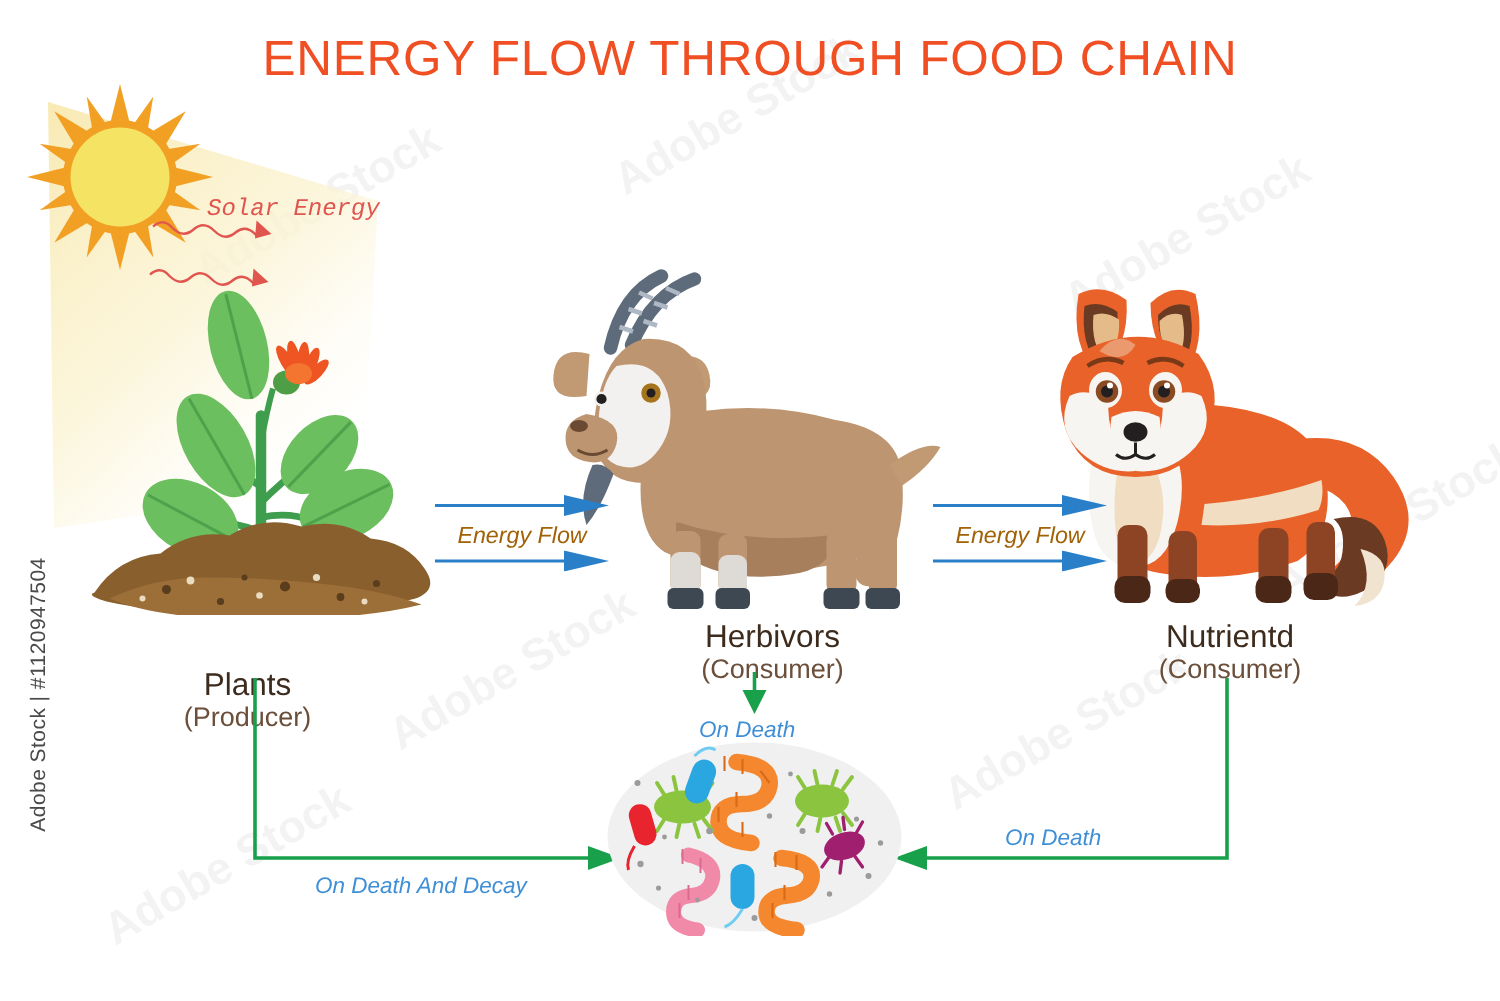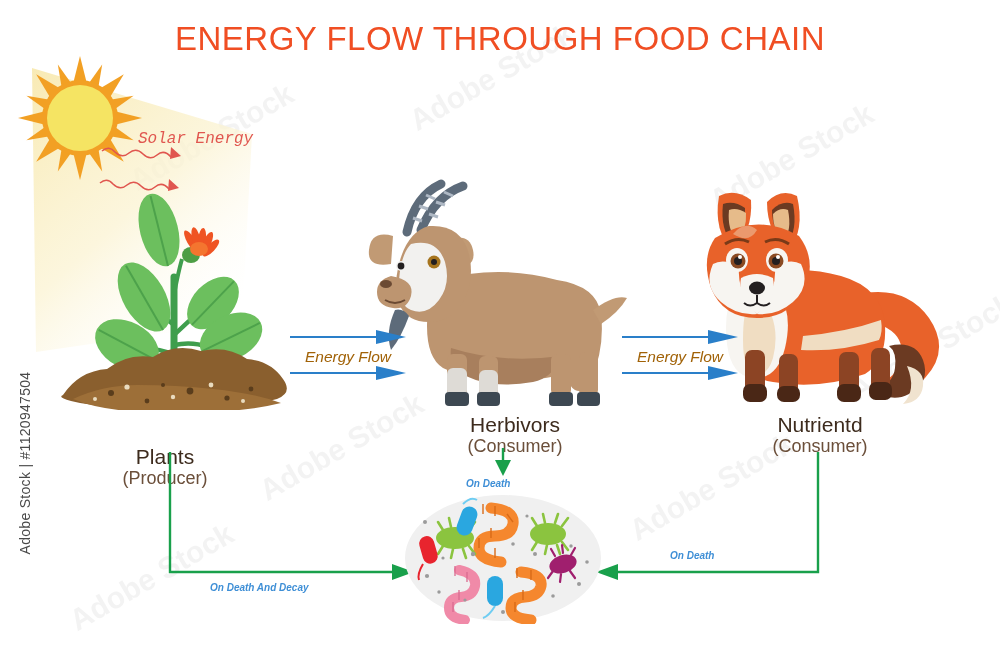--- a/index.html
+++ b/index.html
@@ -49,22 +49,22 @@
   
   .flow-group{width:120px;}
   #flow-1{left:288px;top:330px;}
   #flow-2{left:620px;top:330px;}
   .flow-text{
     color:#a16207;font-style:italic;font-size:15.5px;text-align:center;
     font-family:"Liberation Sans",sans-serif;
   }
 
   
-  .cycle-text{color:#3f8fd6;font-style:italic;font-size:10px;
-    font-family:"Liberation Sans",sans-serif;white-space:nowrap;font-weight:bold;}
+  .cycle-text{color:#3f8fd6;font-style:italic;font-size:15px;
+    font-family:"Liberation Sans",sans-serif;white-space:nowrap;}
   #ondeath-mid{left:466px;top:478px;}
   #ondeath-left{left:210px;top:582px;}
   #ondeath-right{left:670px;top:550px;}
 
   
   #watermark{
     left:-85px;top:455px;width:220px;
     transform:rotate(-90deg);
     color:#4a4a4a;font-size:14px;letter-spacing:.3px;
     font-family:"Liberation Sans",sans-serif;

